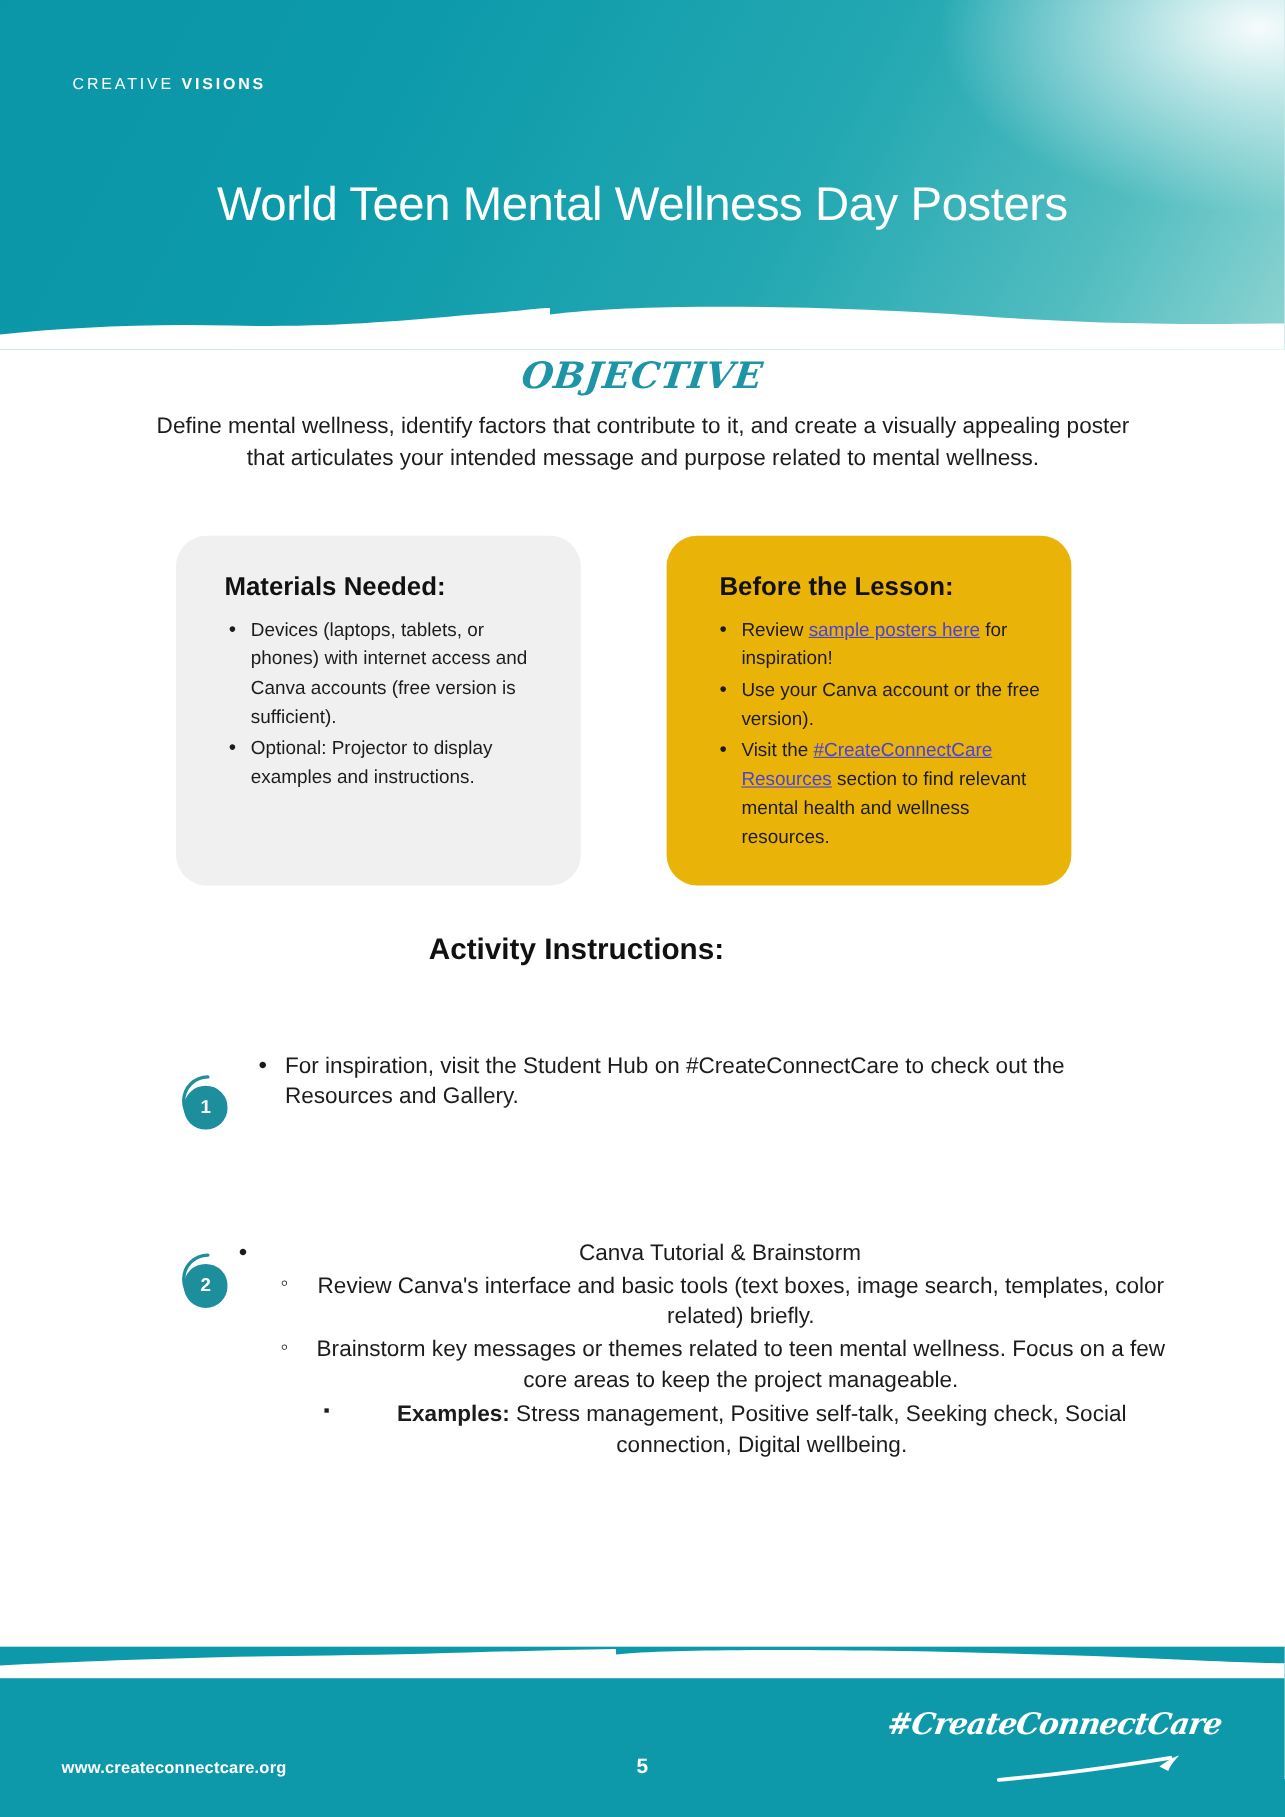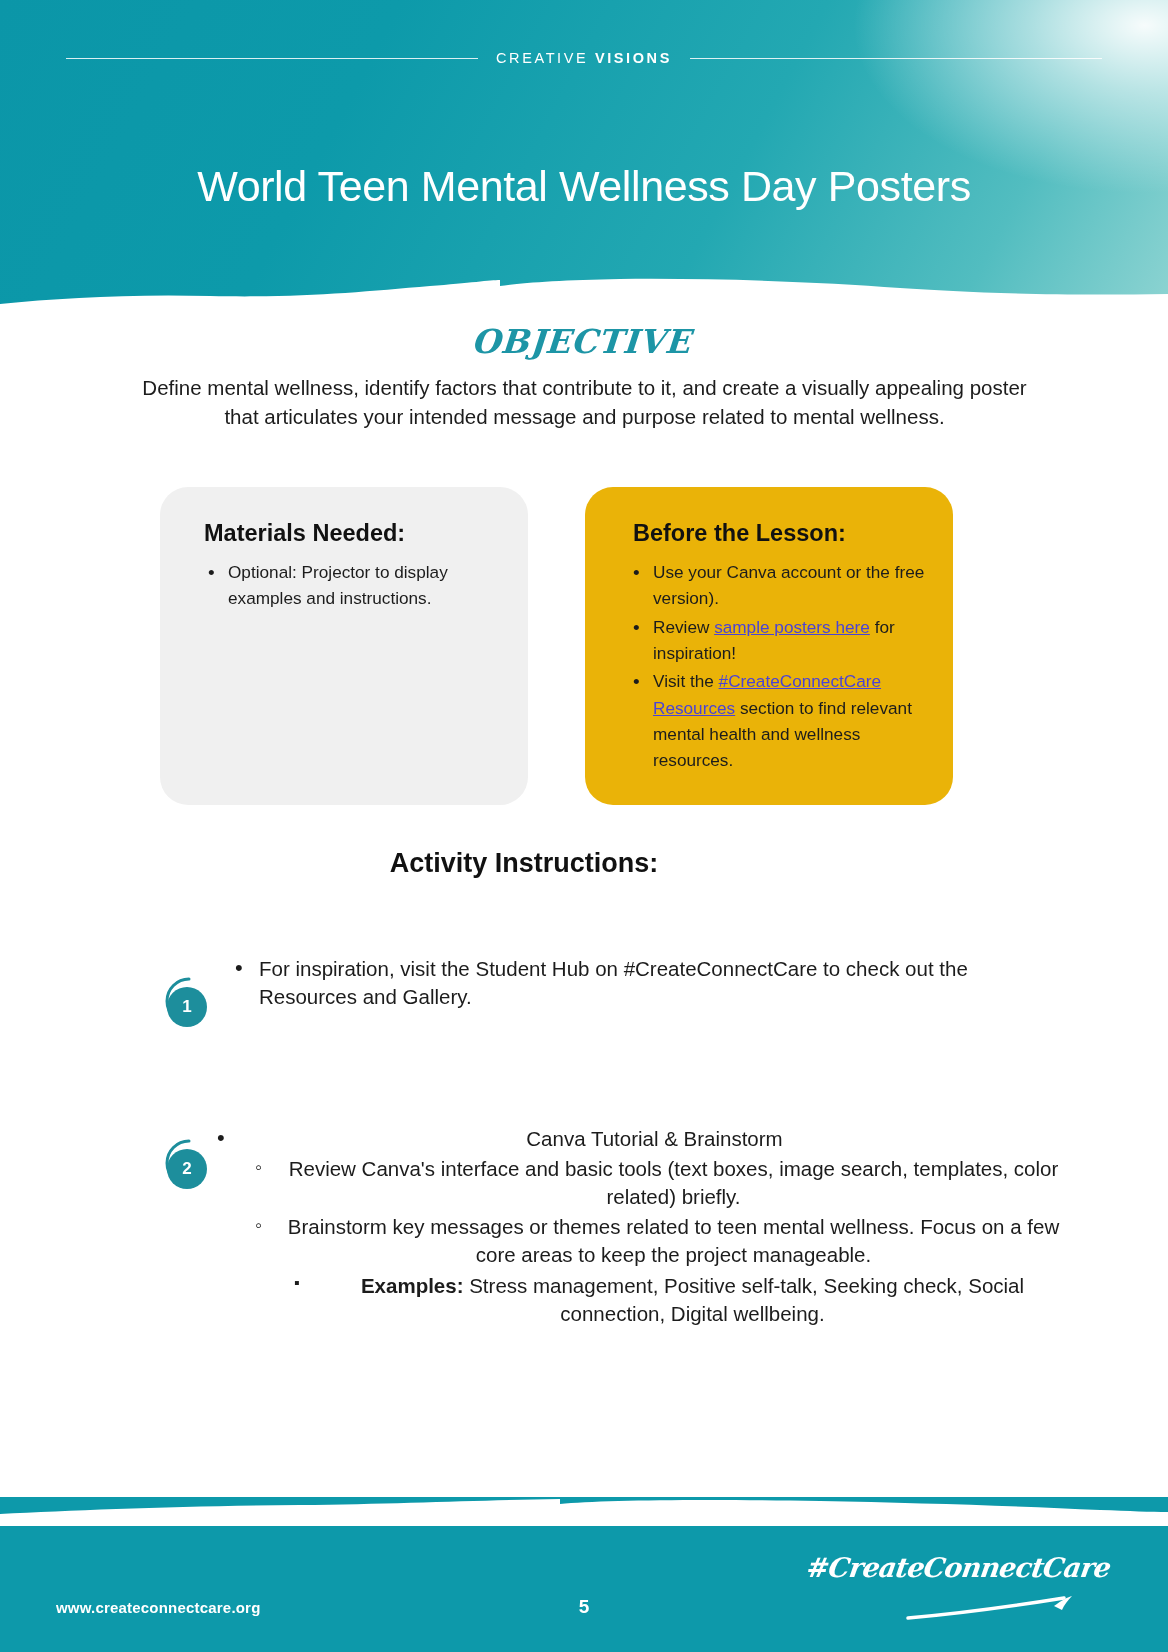--- a/index.html
+++ b/index.html
@@ -43,24 +43,25 @@
     height: 46px;
     display: block;
   }
 
   .eyebrow-wrap {
     position: absolute;
     top: 50px;
     left: 0;
     width: 1168px;
     display: flex;
-    align-items: center;
+    align-items: flex-start;
     justify-content: center;
     gap: 18px;
     padding: 0 66px;
+    flex-direction: column;
   }
 
   .eyebrow-rule {
     flex: 1 1 auto;
     height: 1px;
     background: rgba(255,255,255,0.85);
   }
 
   .eyebrow-text {
     flex: 0 0 auto;
@@ -112,21 +113,21 @@
     color: #1c1c1c;
   }
 
   
   .cards {
     position: absolute;
     top: 487px;
     left: 160px;
     width: 899px;
     display: flex;
-    gap: 57px;
+    gap: 78px;
     align-items: flex-start;
   }
 
   .card {
     width: 368px;
     border-radius: 28px;
     padding: 33px 26px 26px 26px;
   }
   .card.gray { background: #f0f0f0; min-height: 318px; }
   .card.teal { background: #eab308; min-height: 318px; }
@@ -386,32 +387,33 @@
   </div>
 
   <div class="objective-heading">OBJECTIVE</div>
   <div class="objective-body">Define mental wellness, identify factors that contribute to it, and create a visually appealing poster that articulates your intended message and purpose related to mental wellness.</div>
 
   <div class="cards">
 
     <div class="card gray">
       <div class="card-title">Materials Needed:</div>
       <ul>
+        <li>Devices (laptops, tablets, or phones) with internet access and Canva accounts (free version is sufficient).</li>
         <li>Optional: Projector to display examples and instructions.</li>
       </ul>
     </div>
 
     <div class="card teal">
       <div class="card-title">Before the Lesson:</div>
       <ul>
         <li>
-          <span>Use your Canva account or the free version).</span>
+          <span>Review </span><a class="link-blue" href="#">sample posters here</a><span> for inspiration!</span>
         </li>
         <li>
-          <span>Review </span><a class="link-blue" href="#">sample posters here</a><span> for inspiration!</span>
+          <span>Use your Canva account or the free version).</span>
         </li>
         <li>
           <span>Visit the </span><a class="link-blue" href="#">#CreateConnectCare Resources</a><span> section to find relevant mental health and wellness resources.</span>
         </li>
       </ul>
     </div>
 
   </div>
 
   <div class="activity-title">Activity Instructions:</div>

